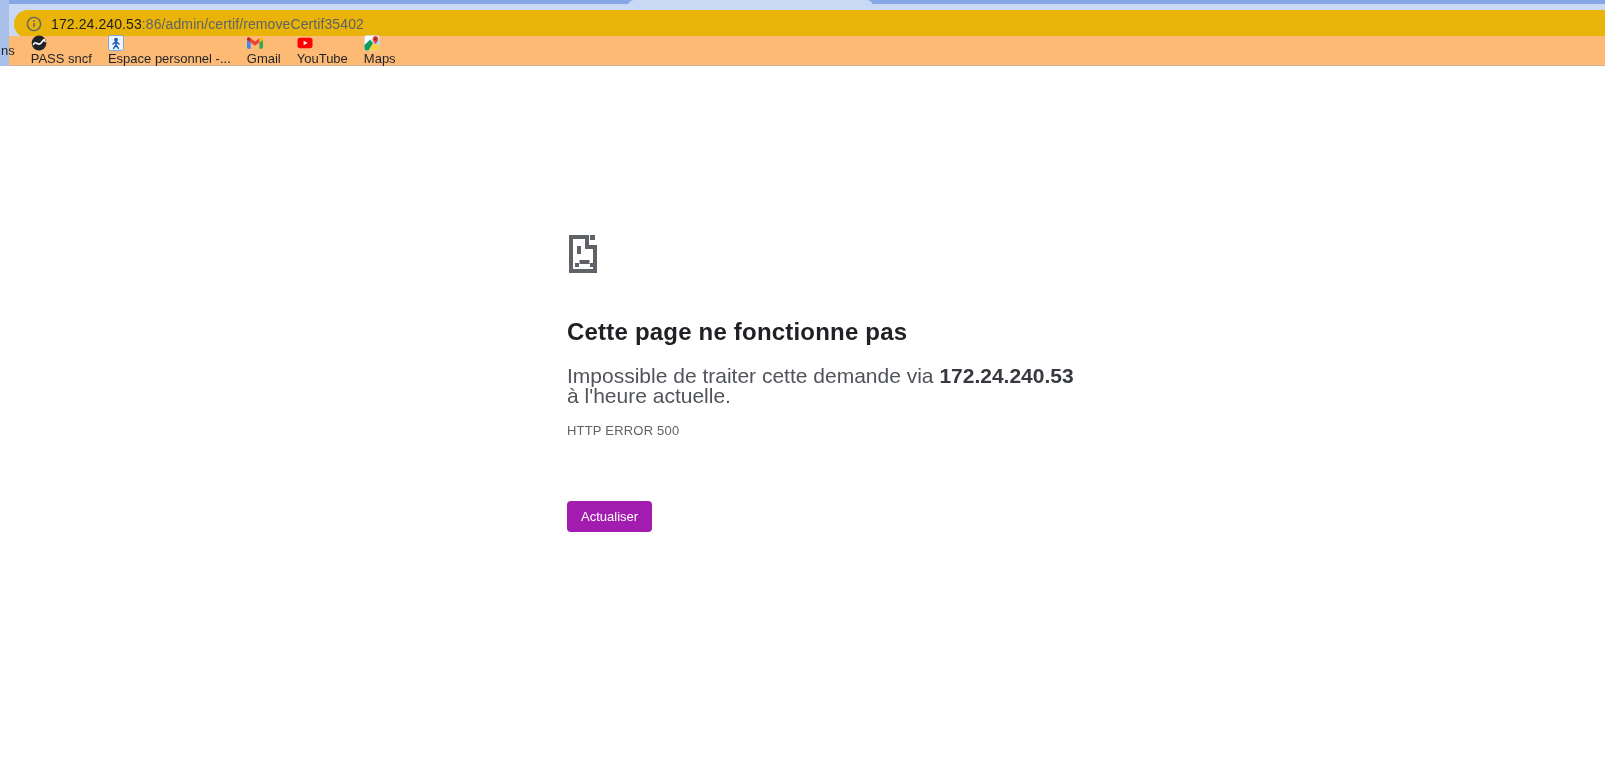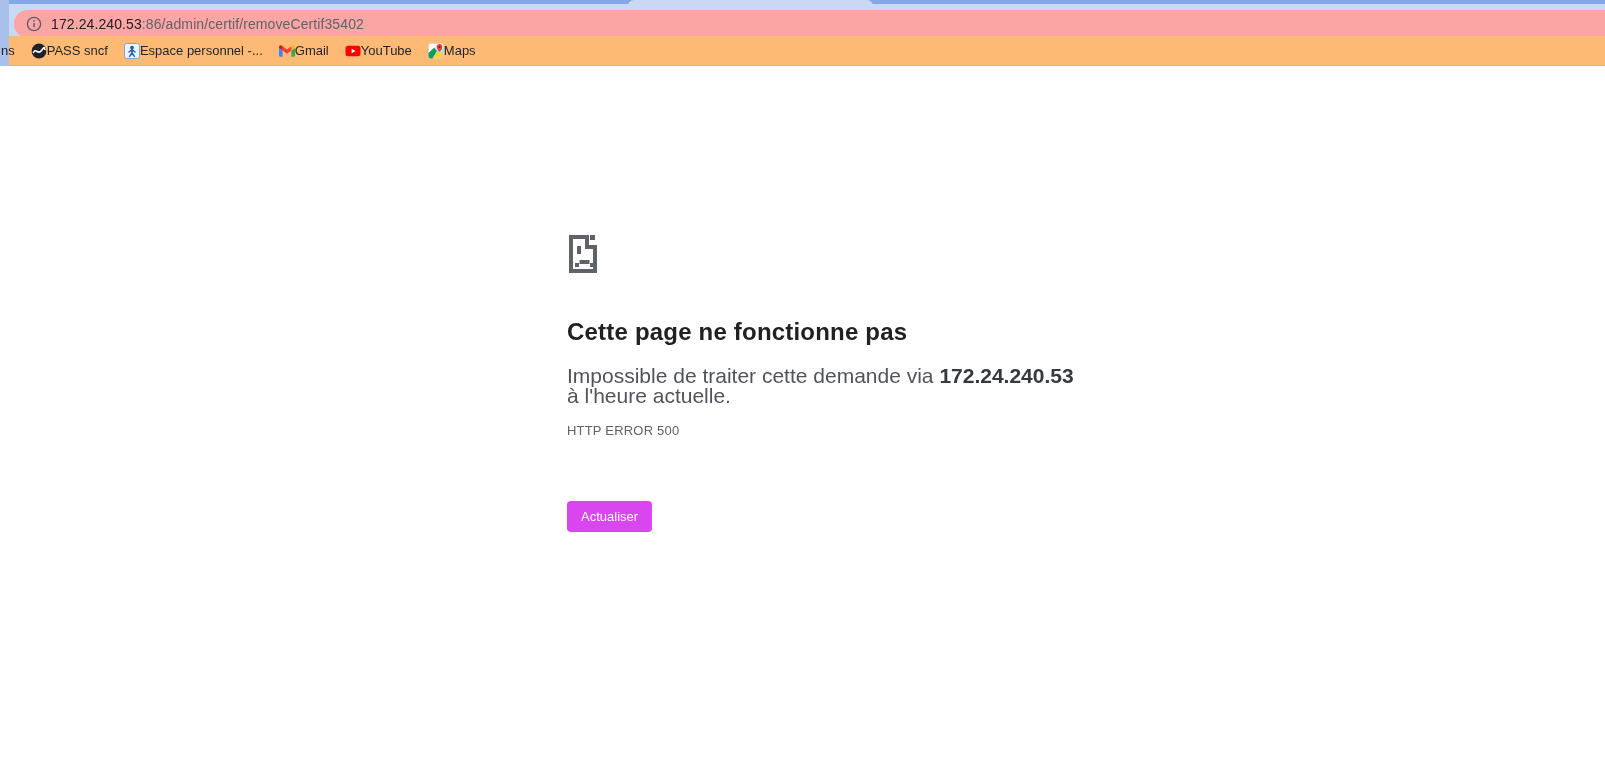--- a/index.html
+++ b/index.html
@@ -19,21 +19,21 @@
   .active-tab {
     position:absolute; left:628px; top:0; width:245px; height:6px;
     background:#c9d9f4; border-radius:8px 8px 0 0;
   }
   .toolbar {
     position:absolute; left:0; top:4px; width:1605px; height:32px;
     background:#c9d9f4;
   }
   .omnibox {
     position:absolute; left:14px; top:6px; height:28px; width:1591px;
-    background:#fca5a5;
+    background:#eab308;
     border-radius:14px 0 0 14px;
     display:flex; align-items:center;
     padding-left:12px;
   }
   .omnibox .info-ic { width:16px; height:16px; flex:0 0 auto; margin-right:9px; cursor:pointer; }
   .url-text { font-size:14px; letter-spacing:0.1px; white-space:nowrap; }
   .url-host { color:#202124; }
   .url-rest { color:#5f6368; }
 
   .bookmarks-bar {
@@ -46,21 +46,21 @@
     position:absolute; left:0; top:0; width:9px; height:66px;
     background:#a9c0ea; z-index:5;
   }
   .bm-partial {
     margin-left:1px; font-size:13px; color:#1f2328; z-index:6;
     cursor:pointer;
   }
   .bm-item {
     display:flex; 
     margin-left:16px; cursor:pointer;
-    font-size:13px; color:#1f2328; white-space:nowrap;
+    font-size:13px; color:#1f2328; white-space:nowrap;flex-direction:column;
   }
   .bm-item .fav { width:16px; height:16px; display:block; }
 
   
   .err-wrap {
     position:absolute; left:567px; top:233px; width:520px;
   }
   .sad-icon { display:block; width:32px; height:42px; }
   .err-title {
     margin-top:43px;
@@ -72,21 +72,21 @@
     font-size:21px; color:#50545a; line-height:20px;
   }
   .err-msg b { color:#36393d; }
   .err-code {
     margin-top:17px;
     font-size:13px; color:#5f6368; letter-spacing:0.2px;
   }
   .reload-btn {
     margin-top:63px;
     display:inline-block;
-    background:#d946ef; color:#ffffff;
+    background:#a21caf; color:#ffffff;
     font-family:"Liberation Sans", sans-serif;
     font-size:13px; font-weight:400;
     border:none; border-radius:4px;
     height:31px; padding:0 14px; min-width:74px;
     cursor:pointer;
   }
 </style>
 </head>
 <body>
 

